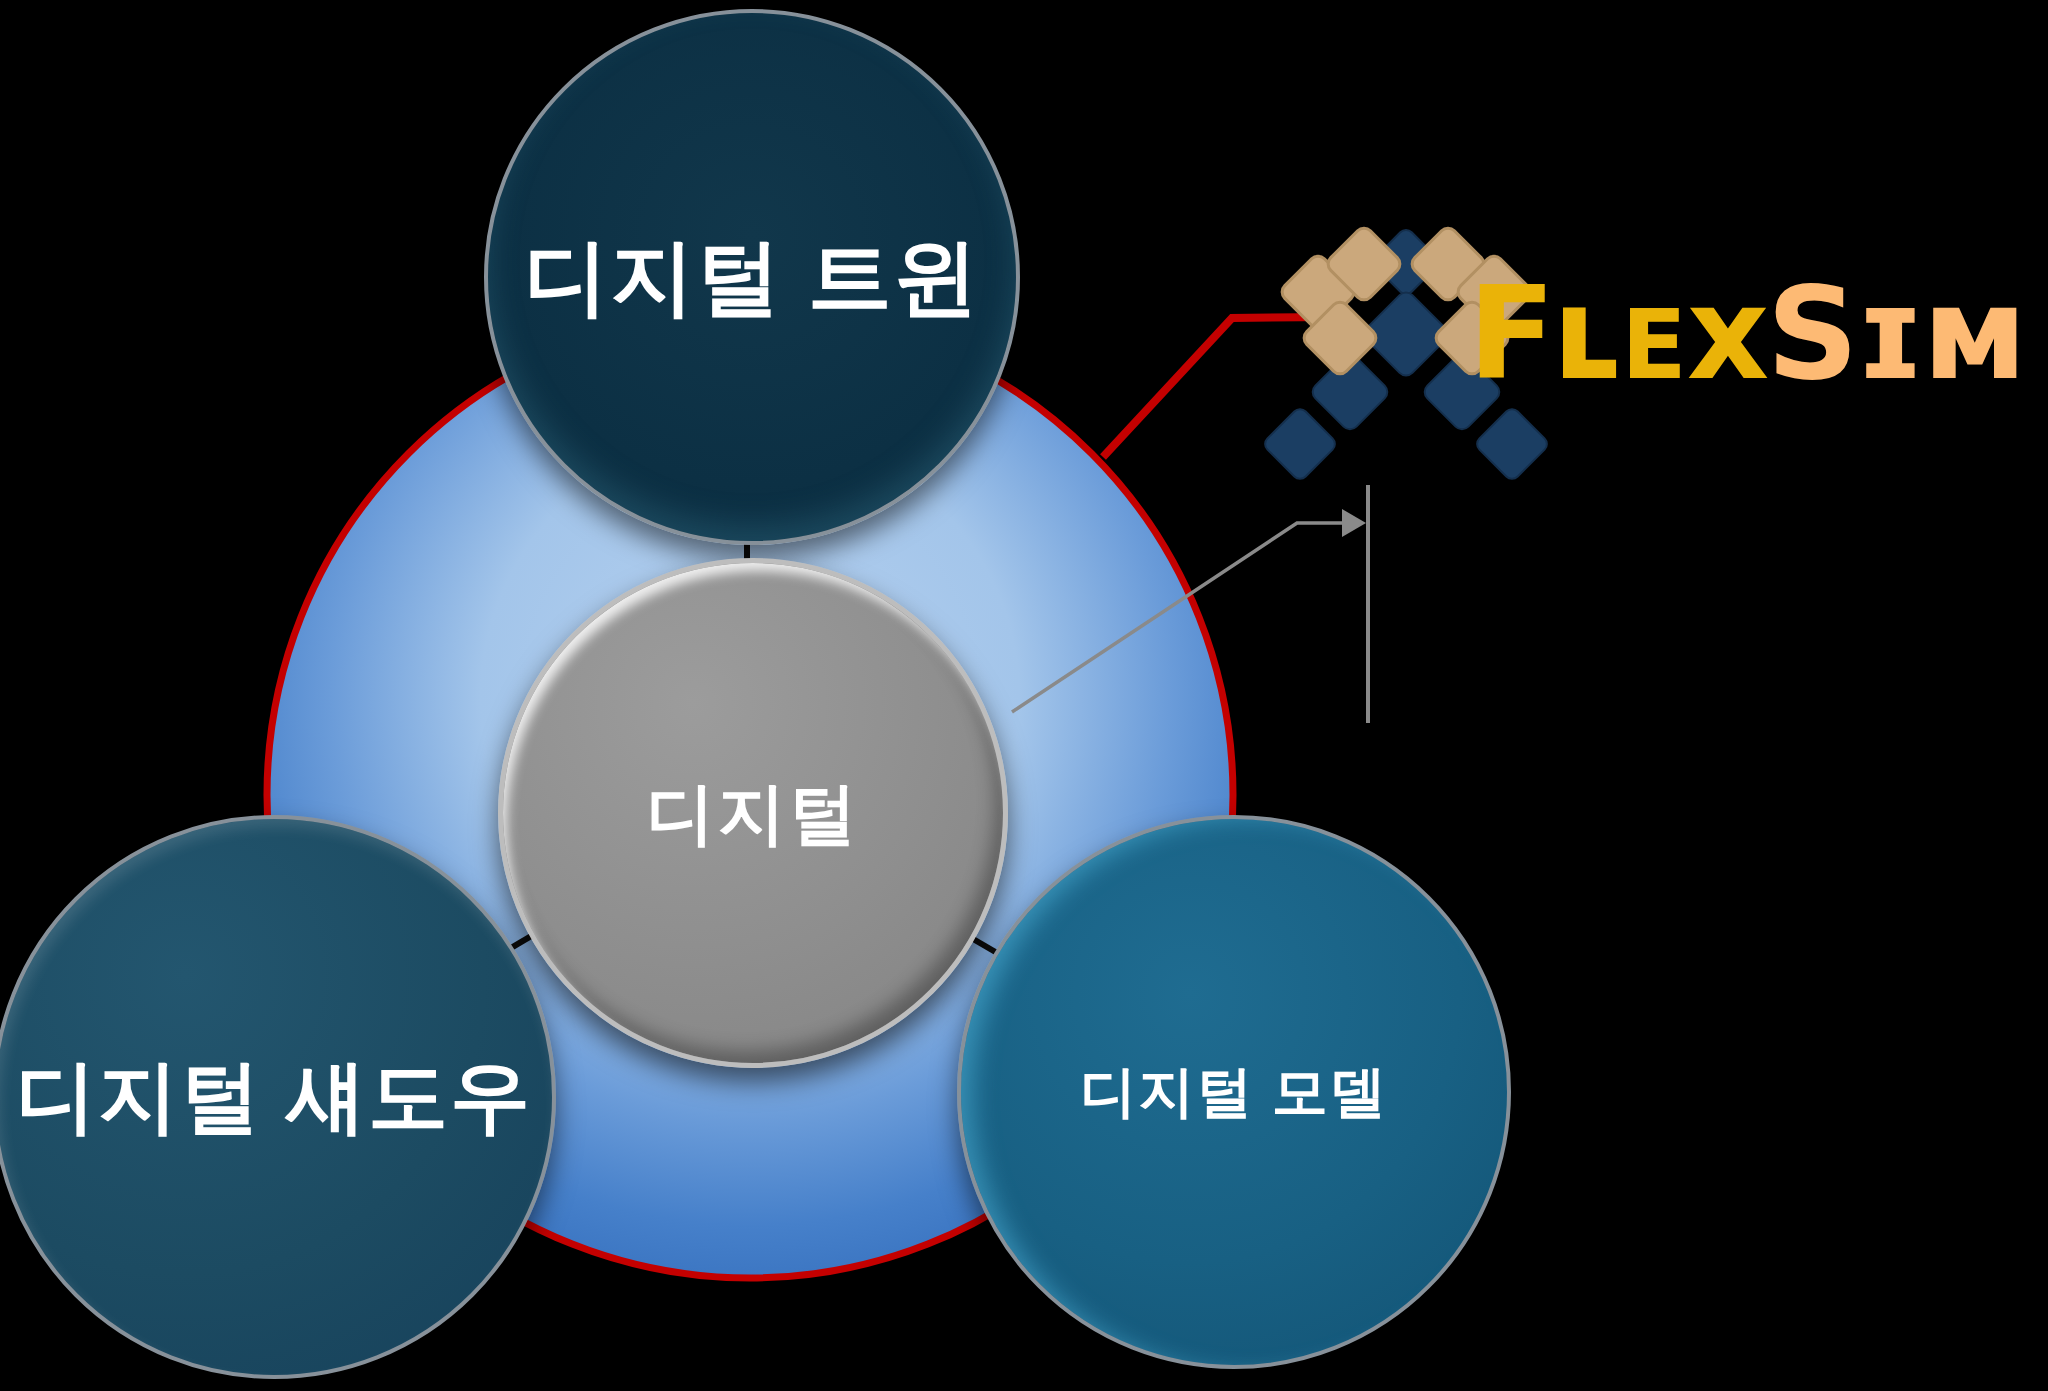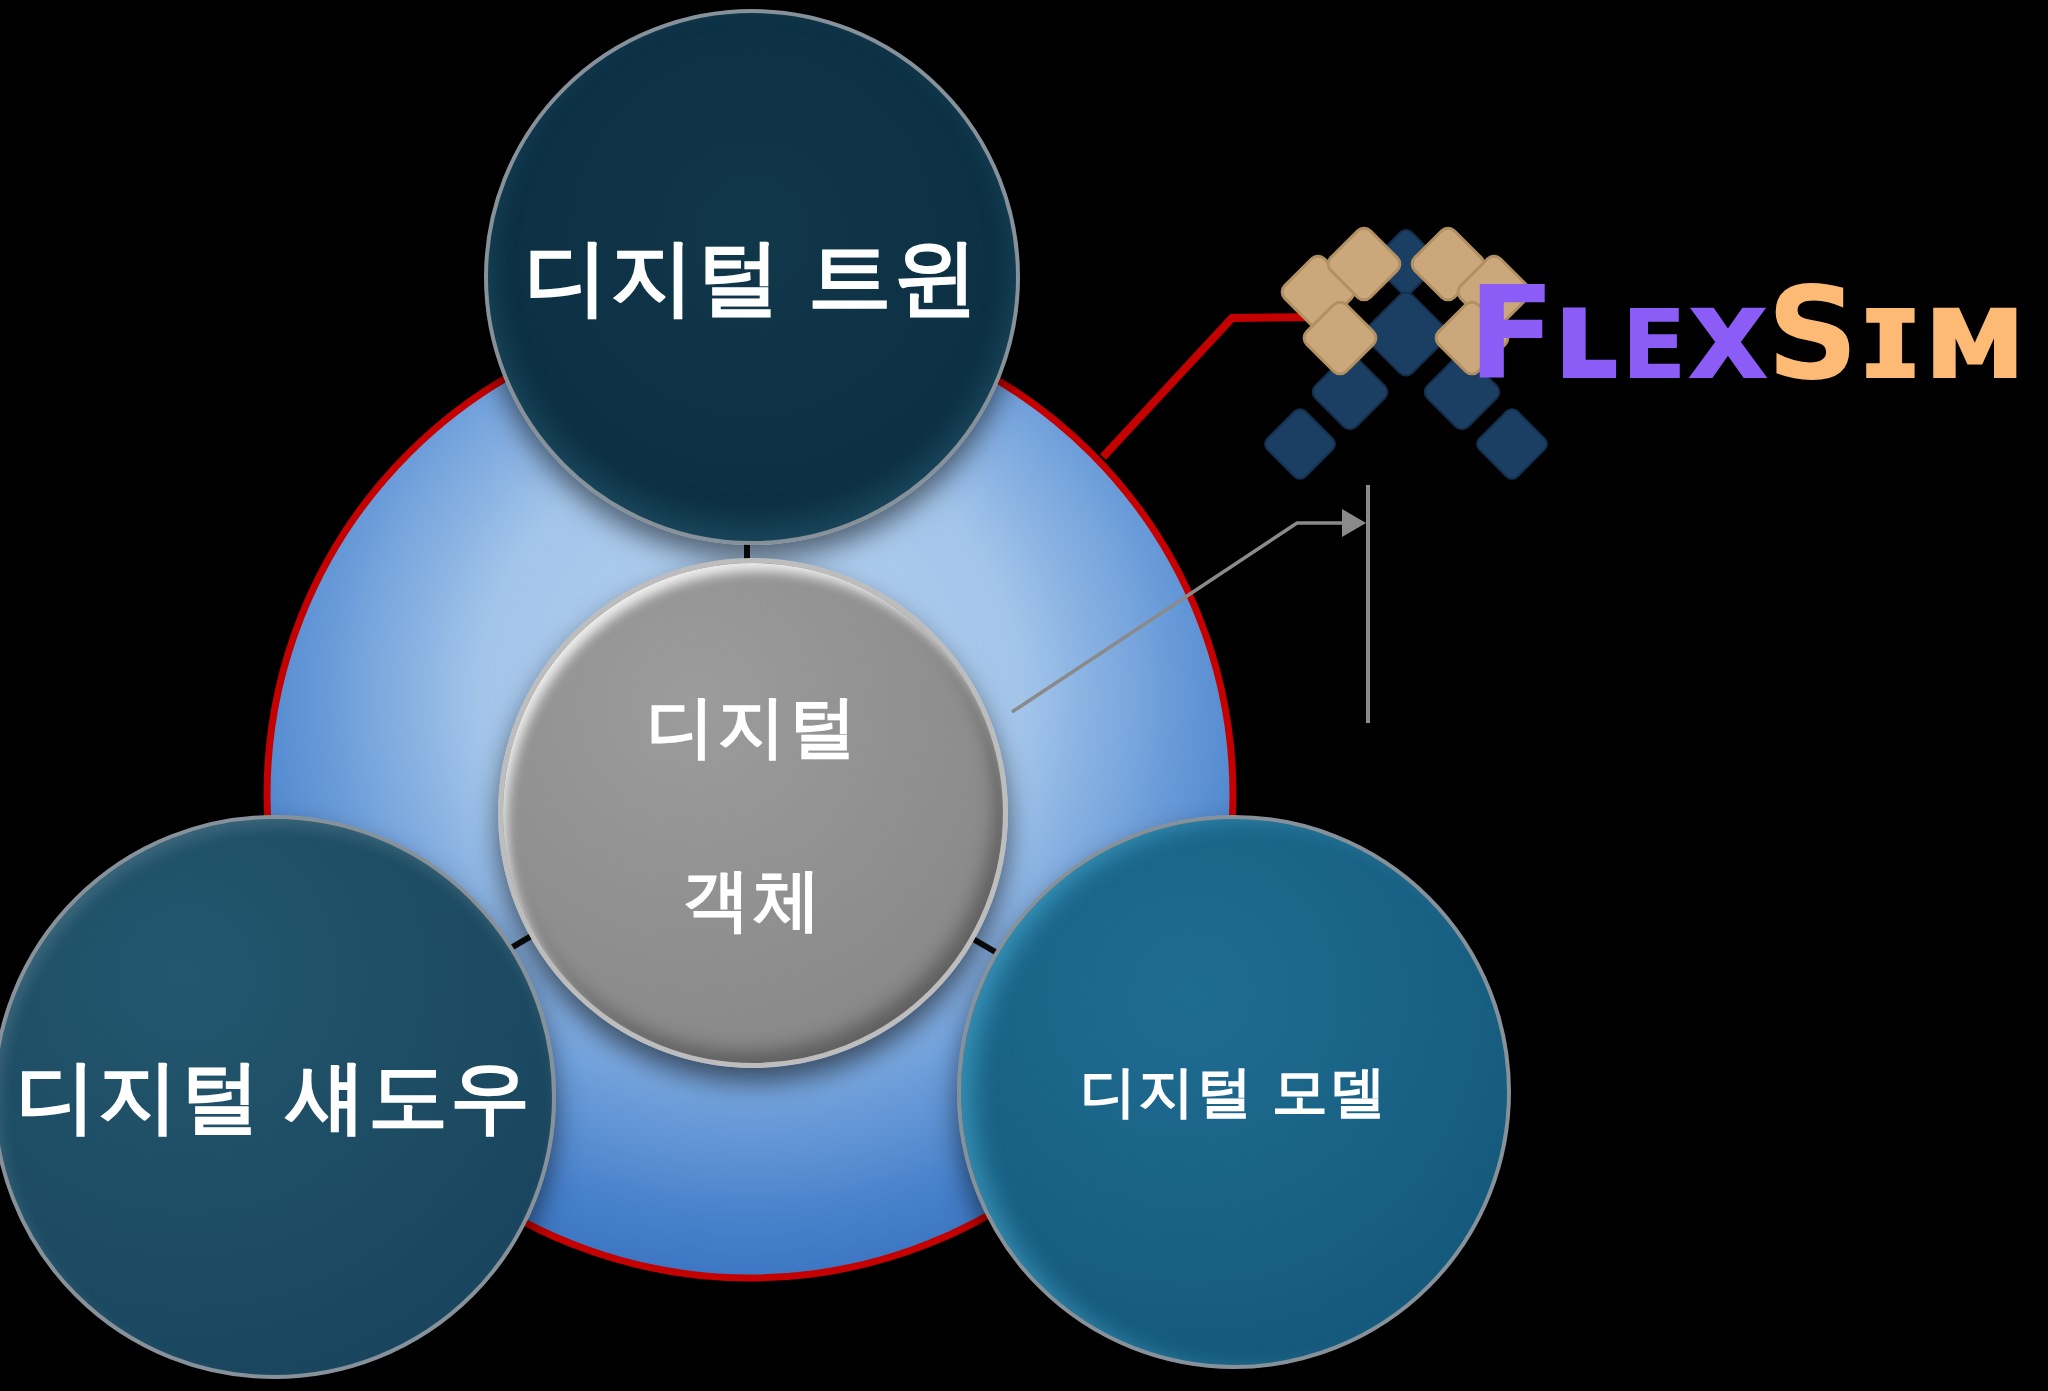--- a/index.html
+++ b/index.html
@@ -41,21 +41,21 @@
     border:4px solid #87919A;
     box-shadow:0 14px 26px rgba(0,0,0,.5), inset 18px 4px 24px -6px rgba(90,200,240,.45);
     font-size:56px;letter-spacing:2px;
   }
   .node .label{line-height:1.1;}
   .logo-word{
     position:absolute;right:24px;top:270px;line-height:1;
     font-family:"DejaVu Sans","Liberation Sans",sans-serif;
     font-weight:bold;font-size:128px;letter-spacing:-3px;white-space:nowrap;
   }
-  .logo-word .w-flex{color:#8b5cf6;}
+  .logo-word .w-flex{color:#eab308;}
   .logo-word .w-sim{color:#fdba74;}
   .logo-tagline{
     position:absolute;right:6px;top:322px;line-height:1;
     font-weight:bold;font-size:55px;letter-spacing:0;white-space:nowrap;
     font-family:"DejaVu Sans","Liberation Sans",sans-serif;
   }
   .logo-tagline .t-problem{color:#C6A277;}
   .logo-tagline .t-solved{color:#1C4670;}
 </style>
 </head>
@@ -107,21 +107,20 @@
       </g>
     </g>
   </svg>
 
   <div class="node node-top">
     <span class="label">디지털 트윈</span>
   </div>
 
   <div class="node node-center">
     <span class="label">디지털</span>
-    <span class="label">객체</span>
   </div>
 
   <div class="node node-bl">
     <span class="label">디지털 섀도우</span>
   </div>
 
   <div class="node node-br">
     <span class="label">디지털 모델</span>
   </div>
 

